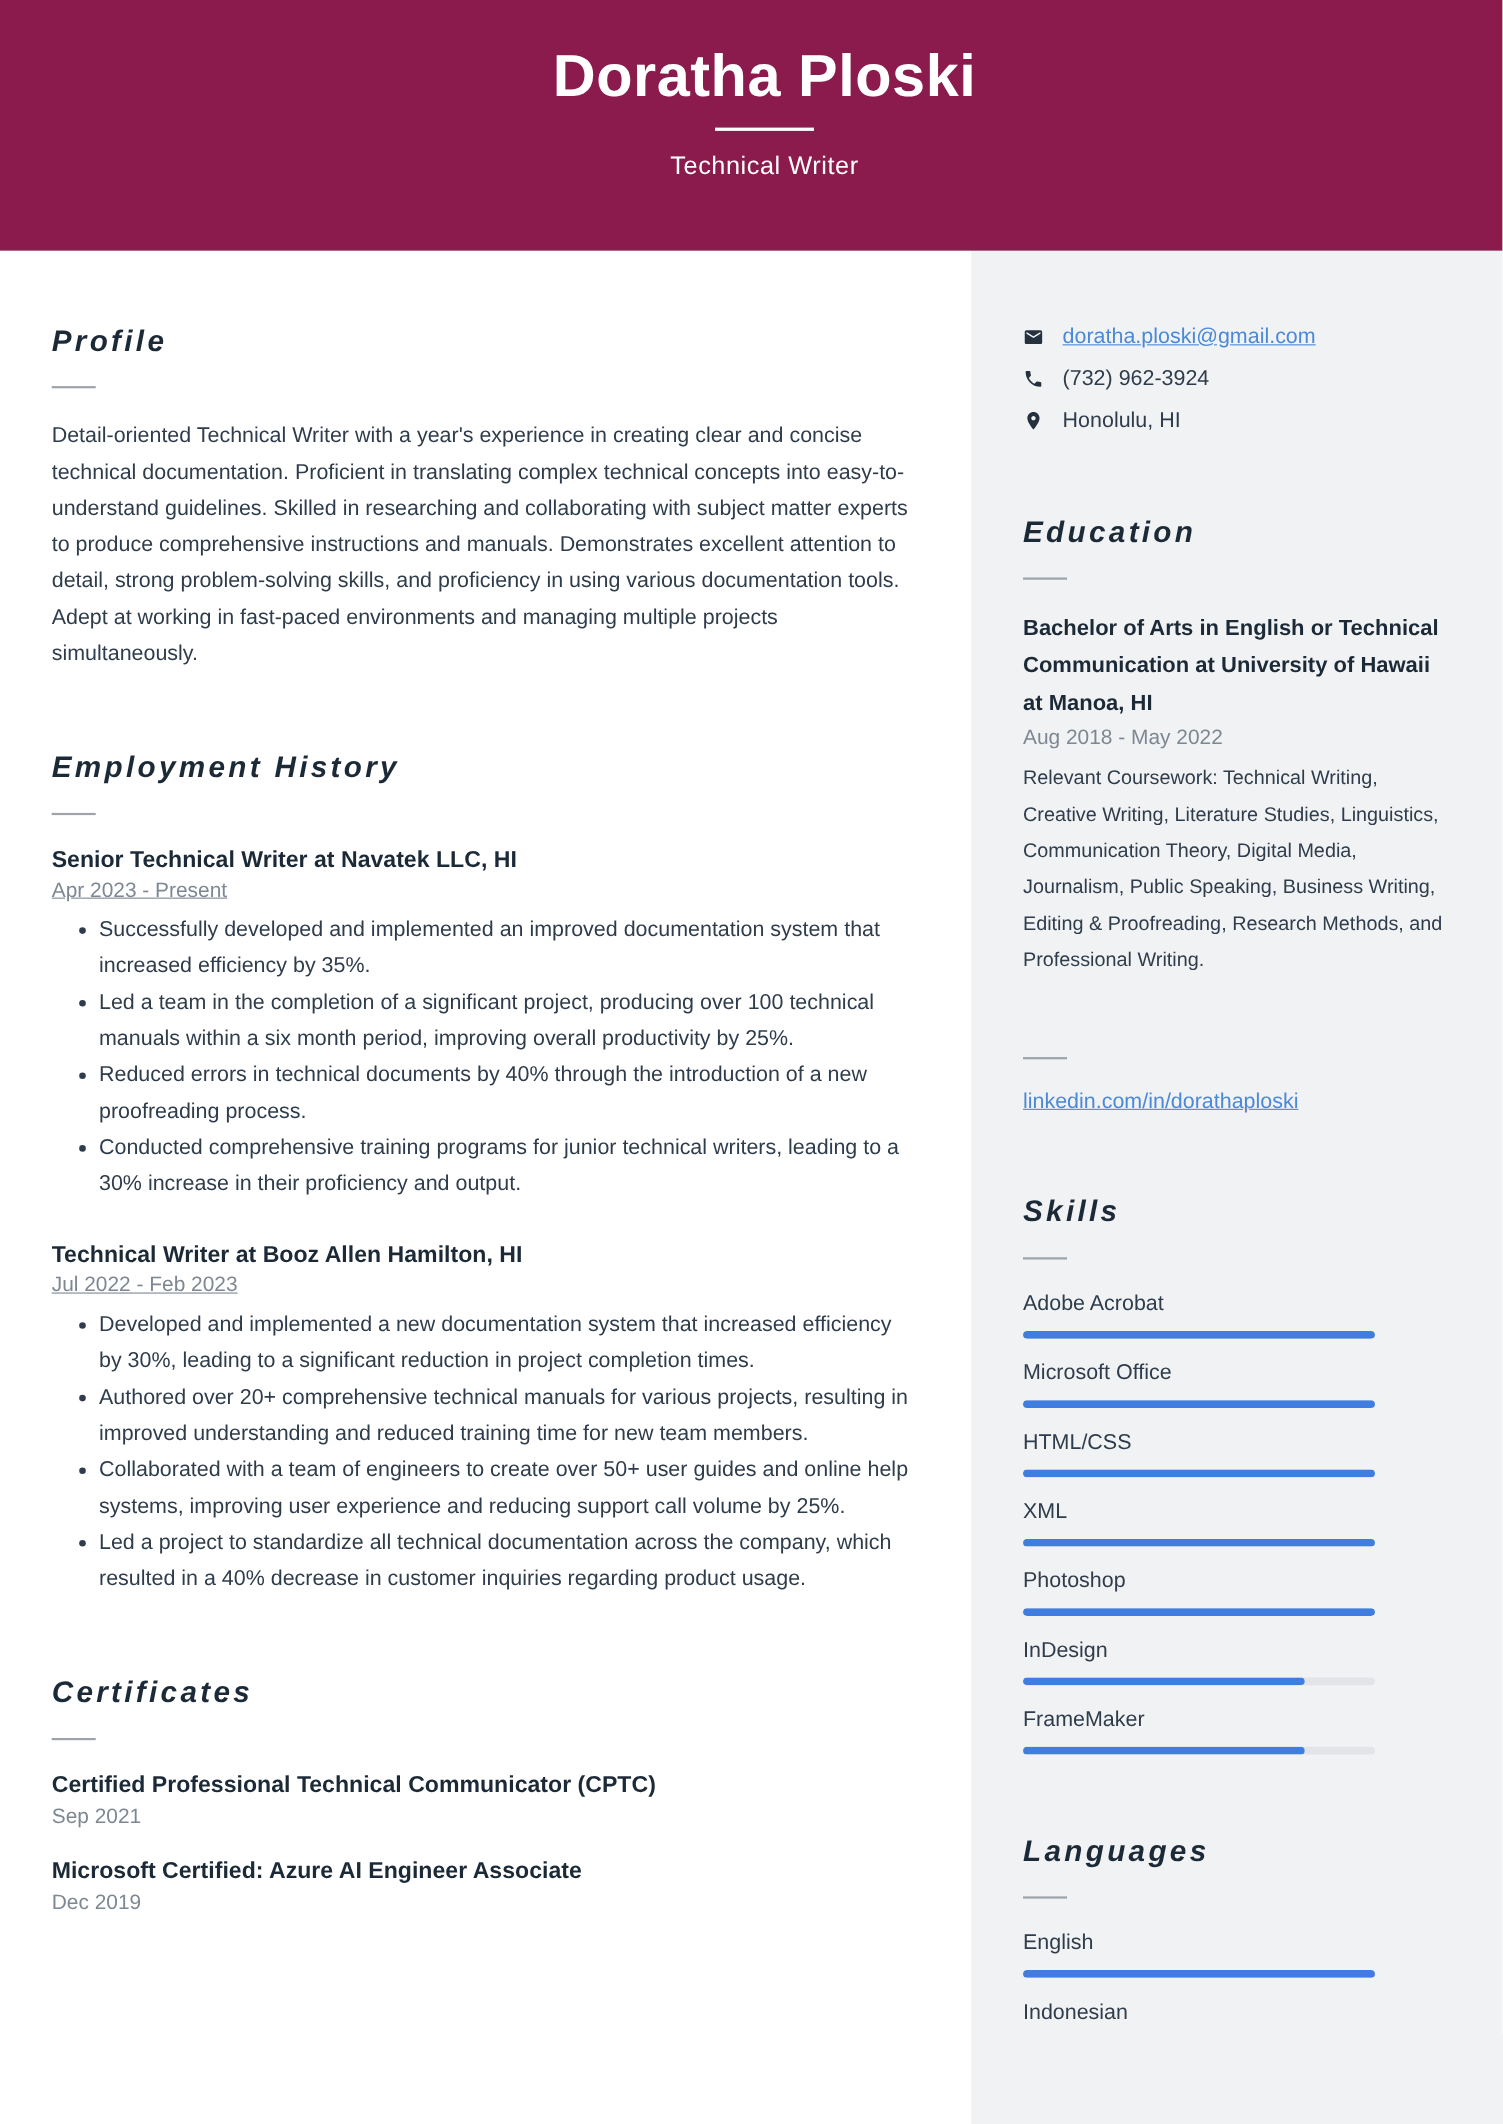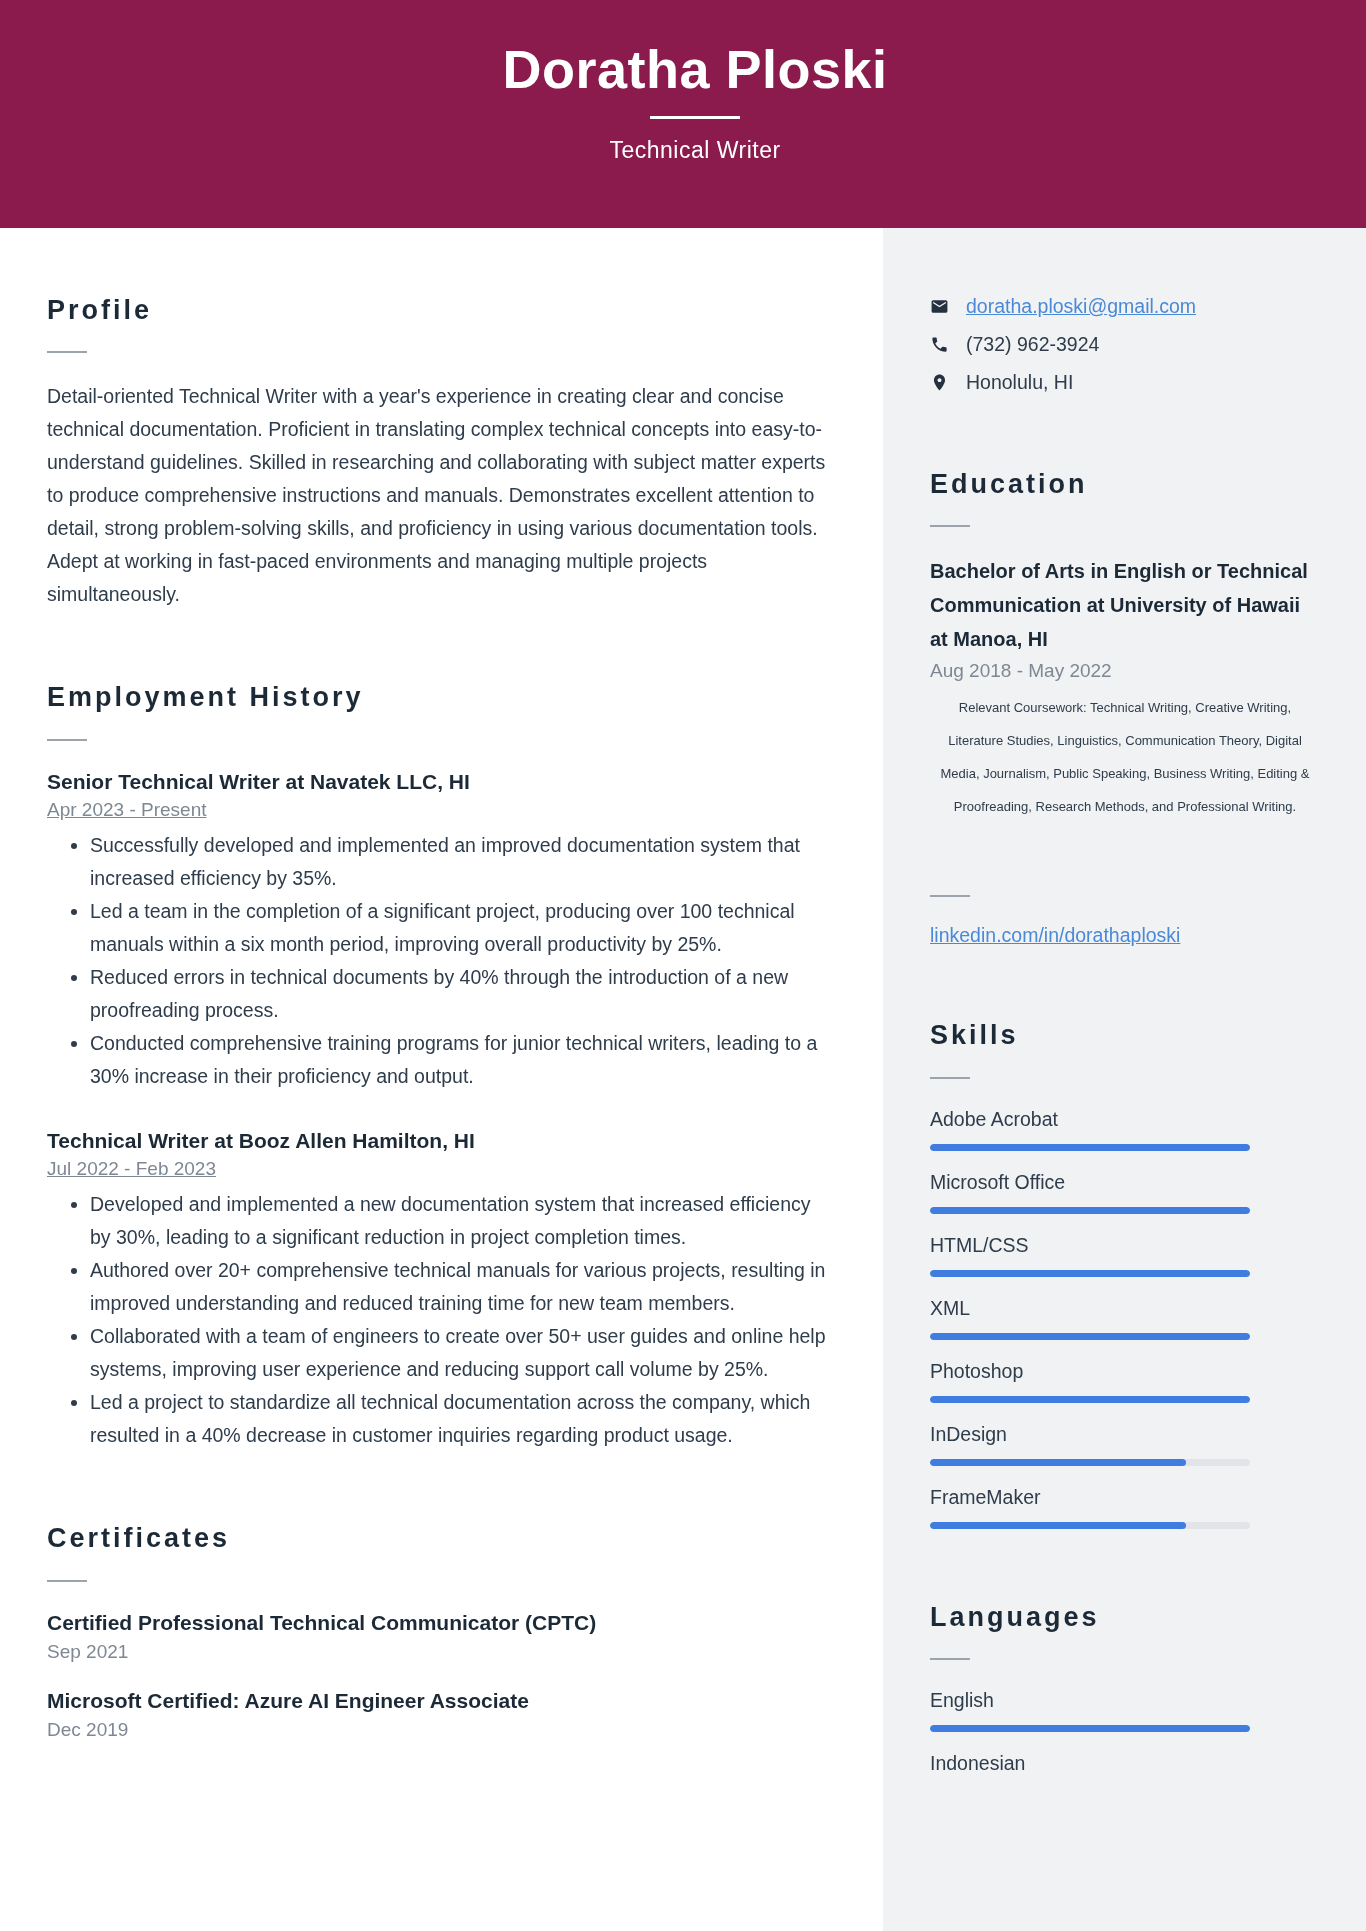--- a/index.html
+++ b/index.html
@@ -32,21 +32,21 @@
   .subtitle{font-size:23px;font-weight:400;letter-spacing:0.5px;}
 
   
   .layout{display:flex;min-height:1703px;align-items:stretch;}
   .main{width:883px;padding:66px 48px 40px 47px;background:#fff;}
   .sidebar{width:483px;padding:64px 46px 40px 47px;background:var(--sidebar_bg);}
 
   
   h2.section-heading{
     margin:0;font-size:27px;font-weight:bold;color:var(--heading);
-    letter-spacing:3px;line-height:1.2;
+    letter-spacing:3px;line-height:1.2;font-style:italic;
   }
   .section-rule{width:40px;height:2px;background:var(--rule);margin:25px 0 27px 0;}
 
   
   .profile-text{margin:0;font-size:19.5px;line-height:33px;color:var(--body);}
   .main-section{margin-top:70px;}
   .job{margin-top:0;}
   .job + .job{margin-top:34px;}
   .job-title{margin:0;font-size:21px;font-weight:bold;color:var(--heading);line-height:1.3;}
   .job-date{margin:4px 0 8px 0;font-size:19px;color:var(--muted);text-decoration:underline;}
@@ -57,21 +57,21 @@
   .cert-date{margin:5px 0 0 0;font-size:19px;color:var(--muted);}
 
   
   .contact-row{display:flex;align-items:center;gap:17px;font-size:19.5px;
     color:var(--body);margin-bottom:10px;line-height:28px;}
   .contact-row svg{flex:0 0 auto;fill:#26313F;}
   a.link{color:var(--link_blue);text-decoration:underline;}
   .side-section{margin-top:72px;}
   .degree{margin:0;font-size:20px;font-weight:bold;color:var(--heading);line-height:34px;}
   .edu-date{margin:4px 0 9px 0;font-size:19px;color:var(--muted);}
-  .edu-desc{margin:0;font-size:13px;line-height:33px;color:var(--body);text-align:center;}
+  .edu-desc{margin:0;font-size:18px;line-height:33px;color:var(--body);}
   .skill-item{margin-bottom:18px;}
   .skill-name{font-size:19.5px;color:var(--body);line-height:27px;margin-bottom:11px;}
   .bar-track{width:320px;height:7px;border-radius:4px;background:var(--track);overflow:hidden;}
   .bar-fill{height:7px;border-radius:4px;background:var(--accent_blue);width:100%;}
 </style>
 </head>
 <body>
 
 <div class="header">
   <div class="name">Doratha Ploski</div>

